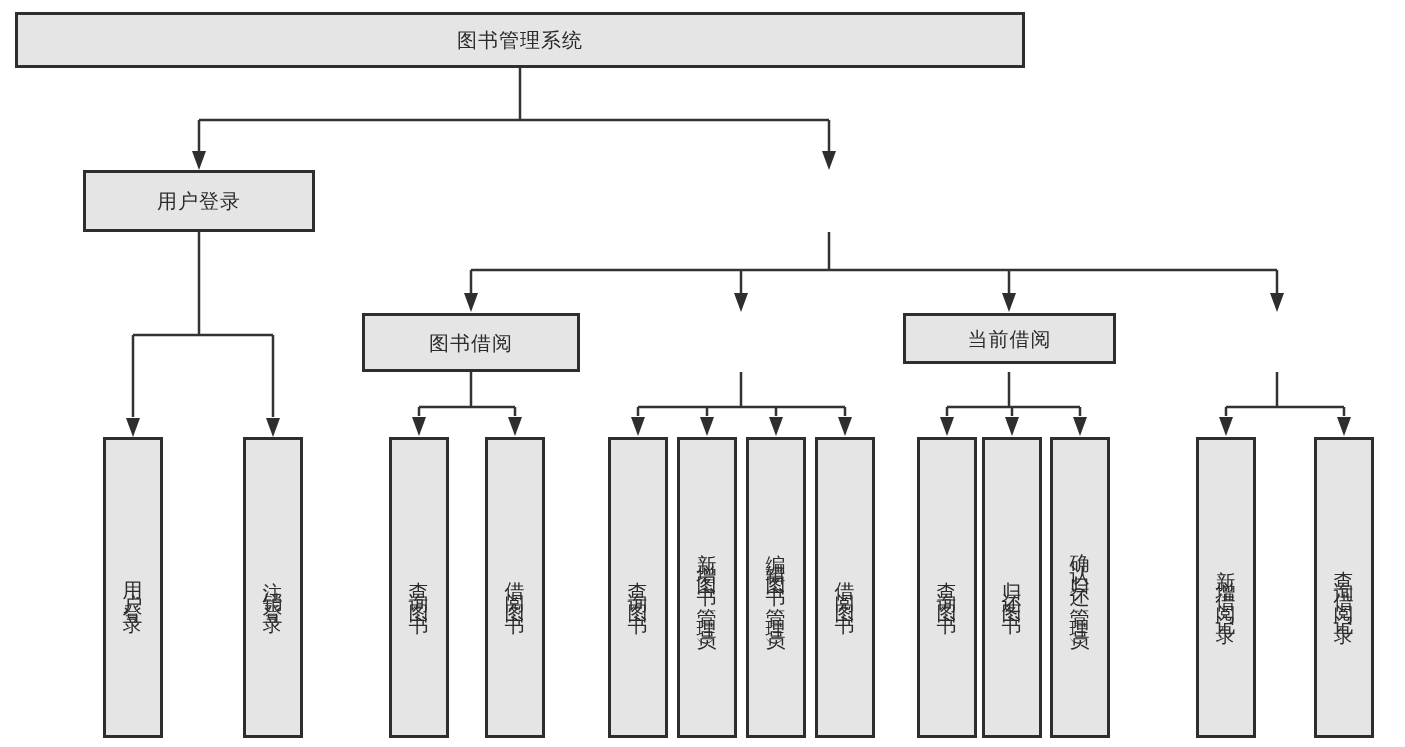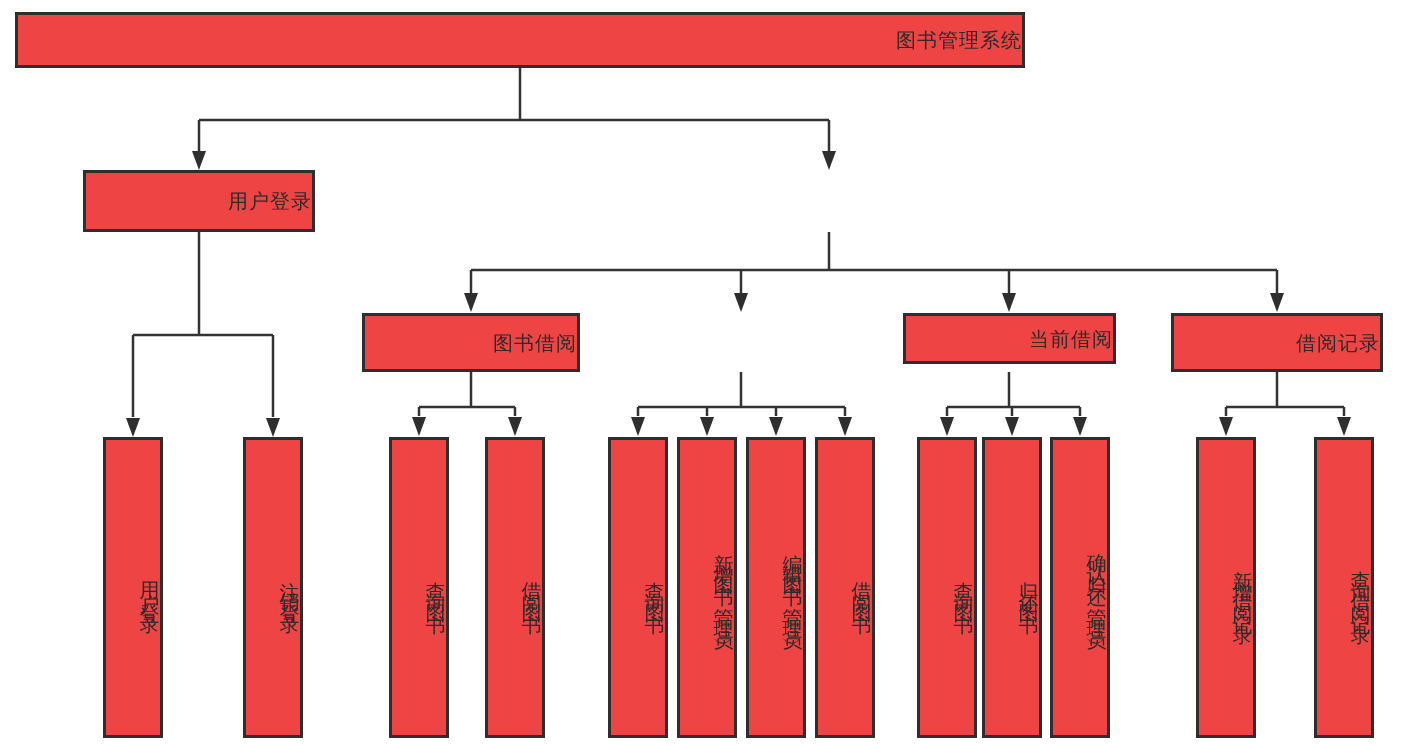--- a/index.html
+++ b/index.html
@@ -13,25 +13,25 @@
   }
   .wires {
     position: absolute;
     left: 0; top: 0;
     width: 1405px; height: 747px;
     pointer-events: none;
   }
   .node {
     position: absolute;
     box-sizing: border-box;
-    background: #ef4444;
+    background: #e5e5e5;
     border: 3px solid #2e2e2e;
     display: flex;
     align-items: center;
-    justify-content: flex-end;
+    justify-content: center;
     color: #2b2b2b;
     z-index: 2;
   }
   .hbox span {
     font-size: 20px;
     letter-spacing: 1px;
     line-height: 1;
     white-space: nowrap;
   }
   .vbox span {
@@ -106,23 +106,20 @@
   <div class="node hbox" style="left:83px; top:170px; width:232px; height:62px">
     <span>用户登录</span>
   </div>
 
   <div class="node hbox" style="left:362px; top:313px; width:218px; height:59px">
     <span>图书借阅</span>
   </div>
   <div class="node hbox" style="left:903px; top:313px; width:213px; height:51px">
     <span>当前借阅</span>
   </div>
-  <div class="node hbox" style="left:1171px; top:313px; width:212px; height:59px">
-    <span>借阅记录</span>
-  </div>
 
   <div class="node vbox" style="left:103px; top:437px; width:60px; height:301px">
     <span>用户登录</span>
   </div>
   <div class="node vbox" style="left:243px; top:437px; width:60px; height:301px">
     <span>注销登录</span>
   </div>
 
   <div class="node vbox" style="left:389px; top:437px; width:60px; height:301px">
     <span>查询图书</span>

